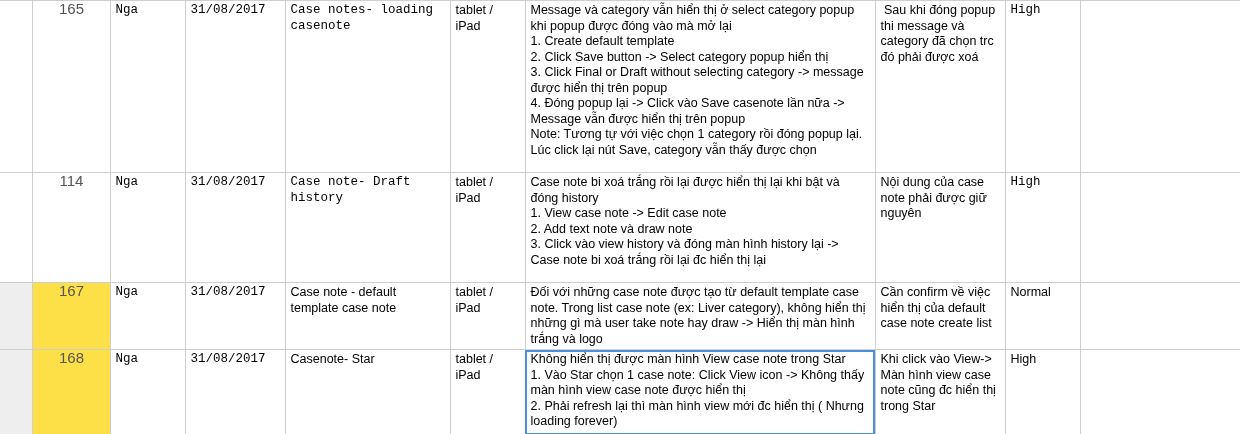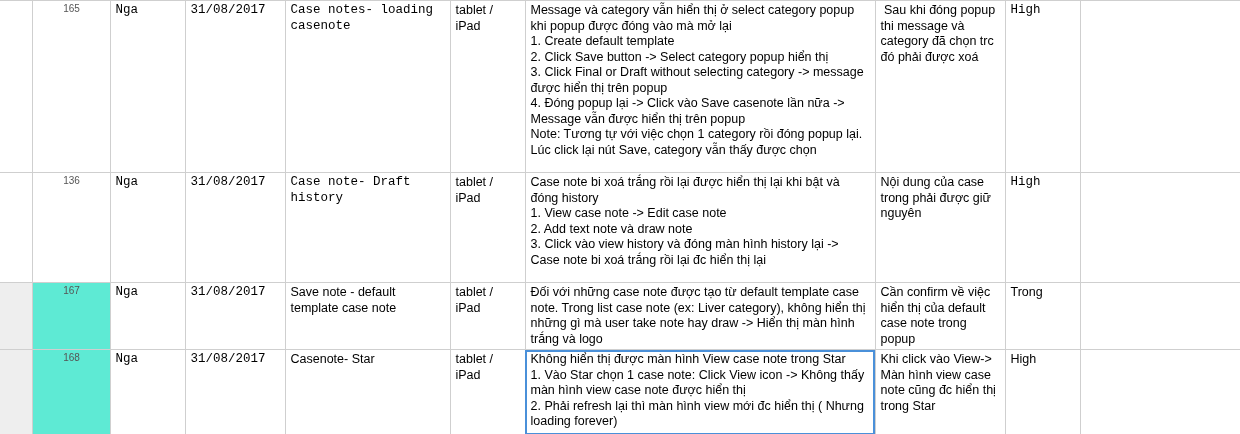--- a/index.html
+++ b/index.html
@@ -52,35 +52,35 @@
   .gutter-cell {
     background: #ffffff;
     border-left: none !important;
   }
   .gutter-shade {
     background: #eeeeee;
   }
   .id-cell {
     text-align: center;
     color: #555555;
-    font-size: 10px;
+    font-size: 15px;
     vertical-align: middle;
   }
   .id-cell .cell-inner {
     padding-top: 0;
   }
   .bottom-align {
     vertical-align: bottom;
     font-family: Liberation Mono, monospace;
   }
   .middle-align {
     vertical-align: middle;
   }
   .shaded {
-    background: #5eead4;
+    background: #fde047;
     margin-left: 42px;
   }
   .selected-cell {
     outline: 2px solid #4a90d9;
     outline-offset: -2px;
     margin-top: 19px;
   }
   .row-167 td, .row-168 td {
     
   }
@@ -134,74 +134,74 @@
         </td>
         <td class="bottom-align">
           <div class="cell-inner">High</div>
         </td>
         <td></td>
       </tr>
 
       <tr class="row-166" style="height:110px;">
         <td class="gutter-cell"></td>
         <td class="id-cell middle-align">
-          <div class="cell-inner">136</div>
+          <div class="cell-inner">114</div>
         </td>
         <td class="bottom-align">
           <div class="cell-inner">Nga</div>
         </td>
         <td class="bottom-align">
           <div class="cell-inner">31/08/2017</div>
         </td>
         <td class="bottom-align">
           <div class="cell-inner">Case note- Draft history</div>
         </td>
         <td class="middle-align">
           <div class="cell-inner">tablet / iPad</div>
         </td>
         <td>
           <div class="cell-inner">Case note bi xoá trắng rồi lại được hiển thị lại khi bật và đóng history
 1. View case note -&gt; Edit case note
 2. Add text note và draw note
 3. Click vào view history và đóng màn hình history lại -&gt; Case note bi xoá trắng rồi lại đc hiển thị lại</div>
         </td>
         <td class="middle-align">
-          <div class="cell-inner">Nội dung của case trong phải được giữ nguyên</div>
+          <div class="cell-inner">Nội dung của case note phải được giữ nguyên</div>
         </td>
         <td class="bottom-align">
           <div class="cell-inner">High</div>
         </td>
         <td></td>
       </tr>
 
       <tr class="row-167" style="height:64px;">
         <td class="gutter-cell gutter-shade"></td>
         <td class="id-cell middle-align shaded">
           <div class="cell-inner">167</div>
         </td>
         <td class="bottom-align">
           <div class="cell-inner">Nga</div>
         </td>
         <td class="bottom-align">
           <div class="cell-inner">31/08/2017</div>
         </td>
         <td>
-          <div class="cell-inner">Save note - default template case note</div>
+          <div class="cell-inner">Case note - default template case note</div>
         </td>
         <td class="middle-align">
           <div class="cell-inner">tablet / iPad</div>
         </td>
         <td>
           <div class="cell-inner">Đối với những case note được tạo từ default template case note. Trong list case note (ex: Liver category), không hiển thị những gì mà user take note hay draw -&gt; Hiển thị màn hình trắng và logo</div>
         </td>
         <td>
-          <div class="cell-inner">Cần confirm về việc hiển thị của default case note trong popup</div>
-        </td>
-        <td>
-          <div class="cell-inner">Trong</div>
+          <div class="cell-inner">Cần confirm về việc hiển thị của default case note create list</div>
+        </td>
+        <td>
+          <div class="cell-inner">Normal</div>
         </td>
         <td></td>
       </tr>
 
       <tr class="row-168" style="height:85px;padding-left:26px;">
         <td class="gutter-cell gutter-shade"></td>
         <td class="id-cell middle-align shaded">
           <div class="cell-inner">168</div>
         </td>
         <td class="bottom-align">

